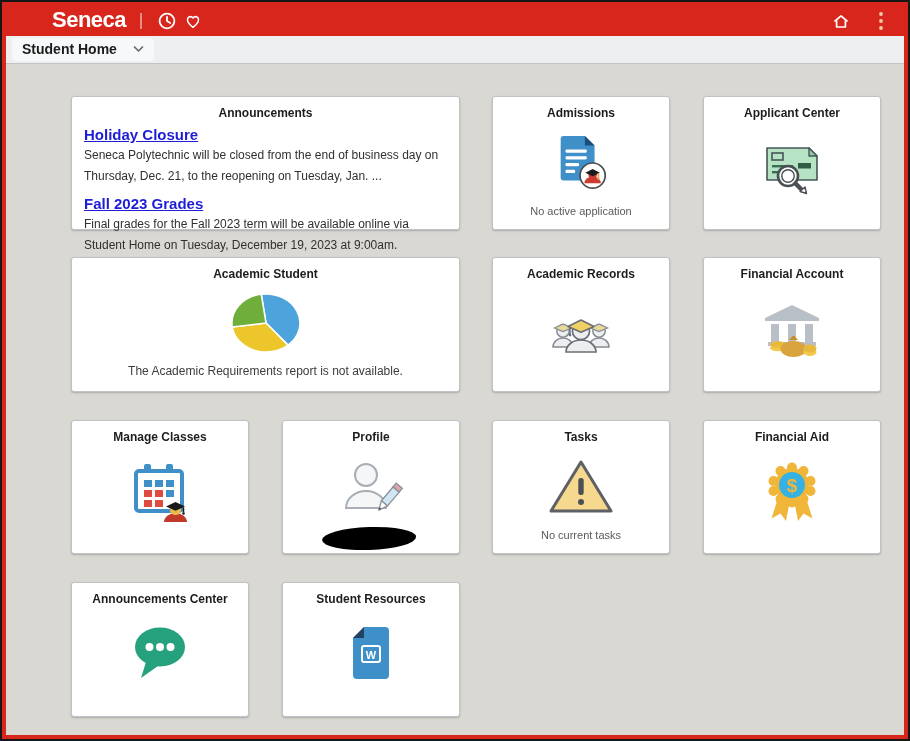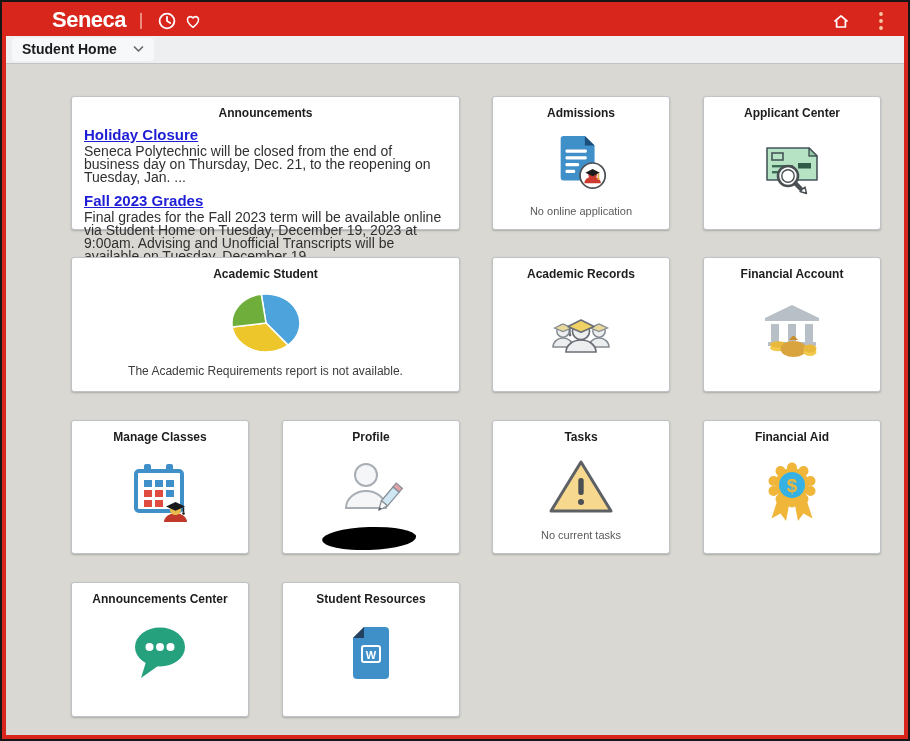--- a/index.html
+++ b/index.html
@@ -26,21 +26,21 @@
 
   .tile { position:absolute; background:#fff; border:1px solid #bfc3c6; border-radius:3px;
           box-shadow:0 1px 2px rgba(0,0,0,.22); display:flex; flex-direction:column; cursor:pointer; }
   .tile-title { text-align:center; font-size:12px; font-weight:bold; color:#1d1d1d; padding-top:9px; flex:0 0 auto; }
   .tile-body { flex:1 1 auto; display:flex; align-items:center; justify-content:center; position:relative; }
   .tile-status { text-align:center; font-size:11px; color:#5a5a5a; padding-bottom:12px; flex:0 0 auto; }
 
   
   .ann-body { padding:6px 14px 8px 12px; text-align:left; }
   .ann-link { font-size:15px; font-weight:bold; color:#1d1dd6; text-decoration:underline; display:inline-block; cursor:pointer; }
-  .ann-text { font-size:14px; color:#303030; line-height:13px; margin:1px 0 8px 0; }
+  .ann-text { font-size:12px; color:#303030; line-height:21px; margin:1px 0 8px 0; }
 
   
   .progress-note { font-size:12px; color:#3c3c3c; padding-bottom:13px; }
 
   
   .redaction { position:absolute; left:50%; bottom:3px; transform:translateX(-52%) rotate(-2deg);
                width:94px; height:23px; background:#000; border-radius:50%; }
 
   svg { display:block; }
 </style>
@@ -113,21 +113,21 @@
           <rect x="16" y="32" width="14" height="3.4" rx="1.2" fill="#fff"></rect>
           <rect x="16" y="39" width="10" height="3.4" rx="1.2" fill="#fff"></rect>
           <circle cx="44" cy="45" r="13" fill="#fff" stroke="#4a4f54" stroke-width="1.8"></circle>
           <path d="M35.5 53 a8.5 7 0 0 1 17 0 z" fill="#cc3b2f"></path>
           <circle cx="44" cy="44" r="4.4" fill="#cc3b2f"></circle>
           <polygon points="36.5,42 44,38.2 51.5,42 44,45.6" fill="#1c1c1c"></polygon>
           <path d="M50 42.8 v4.6" stroke="#e8a13c" stroke-width="1.6"></path>
               <circle cx="50" cy="48.4" r="1.2" fill="#e8a13c"></circle>
         </svg>
       </div>
-      <div class="tile-status">No online application</div>
+      <div class="tile-status">No active application</div>
     </div>
 
     <div class="tile" style="left:697px;top:32px;width:178px;height:134px;">
       <div class="tile-title">Applicant Center</div>
       <div class="tile-body" style="padding-bottom:14px;">
         <svg width="70" height="60" viewBox="0 0 70 60">
           <path d="M10 10 h42 l8 8 v24 H10 z" fill="#b5e3c3" stroke="#46555a" stroke-width="1.6" stroke-linejoin="round"></path>
           <polygon points="52,10 52,18 60,18" fill="#8fcaa3" stroke="#46555a" stroke-width="1.4" stroke-linejoin="round"></polygon>
           <rect x="15" y="15" width="11" height="7" fill="none" stroke="#46555a" stroke-width="1.6"></rect>
           <rect x="15" y="27" width="21" height="2.4" fill="#3c6e55"></rect>

